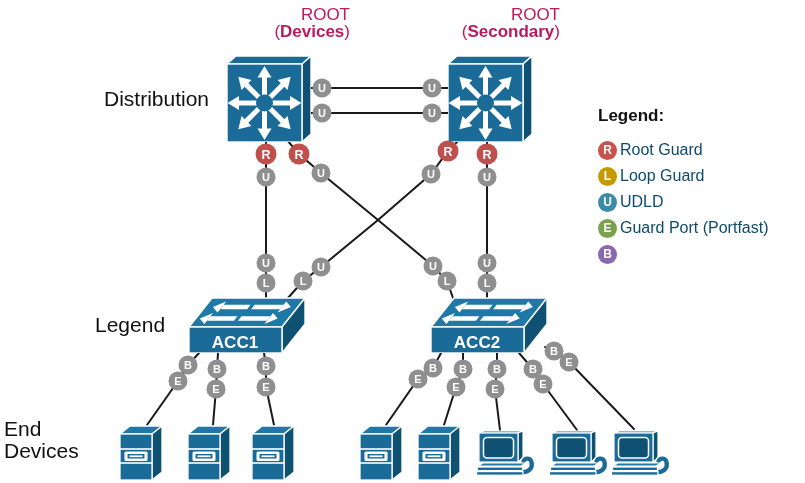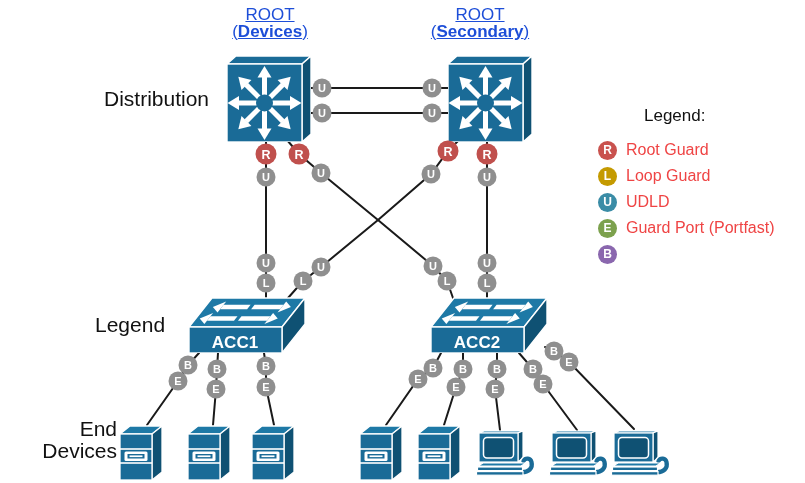--- a/index.html
+++ b/index.html
@@ -1,29 +1,29 @@
 <!DOCTYPE html>
 <html><head>
 <meta charset="utf-8">
 <style>
   html,body{margin:0;padding:0;background:#fff;}
   #canvas{position:relative;width:805px;height:483px;background:#fff;overflow:hidden;
           font-family:"Liberation Sans",sans-serif;color:#111;}
   #canvas svg{display:block;}
   .abs{position:absolute;}
   .layer-label{position:absolute;font-size:21px;color:#111;white-space:nowrap;}
-  .root-label{position:absolute;width:160px;text-align:center;font-size:17px;line-height:17px;color:#1d4ed8;text-decoration:underline;}
+  .root-label{position:absolute;width:160px;text-align:right;font-size:17px;line-height:17px;color:#be185d;}
   .root-label b{font-weight:bold;}
   #edge-layer,#badge-layer{position:absolute;left:0;top:0;}
   #legend{position:absolute;left:598px;top:106px;}
-  #legend .lg-title{font-size:17px;font-weight:normal;margin-bottom:11px;color:#111;margin-left:46px;}
+  #legend .lg-title{font-size:17px;font-weight:bold;margin-bottom:11px;color:#111;}
   .legend-row{display:flex;align-items:center;height:26px;}
   .lg-badge{width:19px;height:19px;border-radius:50%;color:#fff;font-size:12px;font-weight:bold;
             display:flex;align-items:center;justify-content:center;flex:0 0 19px;}
-  .lg-label{font-size:16px;margin-left:9px;white-space:nowrap;color:#ef4444;}
+  .lg-label{font-size:16px;margin-left:3px;white-space:nowrap;color:#0c4a6e;}
 </style>
 </head>
 <body>
 
 <div id="canvas">
 
   <svg id="edge-layer" width="805" height="483" viewBox="0 0 805 483">
       <polyline points="311,88 448,88" fill="none" stroke="#1a1a1a" stroke-width="2" stroke-linecap="round"></polyline>
       <polyline points="311,113 448,113" fill="none" stroke="#1a1a1a" stroke-width="2" stroke-linecap="round"></polyline>
       <polyline points="266,140 266,298" fill="none" stroke="#1a1a1a" stroke-width="2" stroke-linecap="round"></polyline>
@@ -237,21 +237,21 @@
     <path d="M44,42 C53,43 57,38 55.5,32 C54.5,28 49.5,27.5 47.5,31" fill="none" stroke="#fff" stroke-width="7" stroke-linecap="round"></path>
     <path d="M44,42 C53,43 57,38 55.5,32 C54.5,28 49.5,27.5 47.5,31" fill="none" stroke="#1a6b97" stroke-width="4.3" stroke-linecap="round"></path>
     <polygon points="2,36 45,36 50,33 7,33" fill="#1e79a6" stroke="#fff" stroke-width="1.2"></polygon>
     <rect x="1.5" y="37" width="45" height="3.6" fill="#1a6b97" stroke="#fff" stroke-width="1.2"></rect>
     <rect x="0.5" y="41.6" width="46.5" height="3.6" fill="#1a6b97" stroke="#fff" stroke-width="1.2"></rect>
   </svg>
     </div>
 
   <div class="layer-label" style="left:104px;top:87px">Distribution</div>
   <div class="layer-label" style="left:95px;top:313px">Legend</div>
-  <div class="layer-label" style="left:13px;top:418px;width:104px;text-align:right;line-height:22px">
+  <div class="layer-label" style="left:4px;top:418px;width:104px;text-align:left;line-height:22px">
     <span>End</span><br>
     <span>Devices</span>
   </div>
 
   <div class="root-label" style="left:190px;top:6px">
     <span>ROOT</span><br>
     <span>(</span><b>Devices</b><span>)</span>
   </div>
   <div class="root-label" style="left:400px;top:6px">
     <span>ROOT</span><br>

